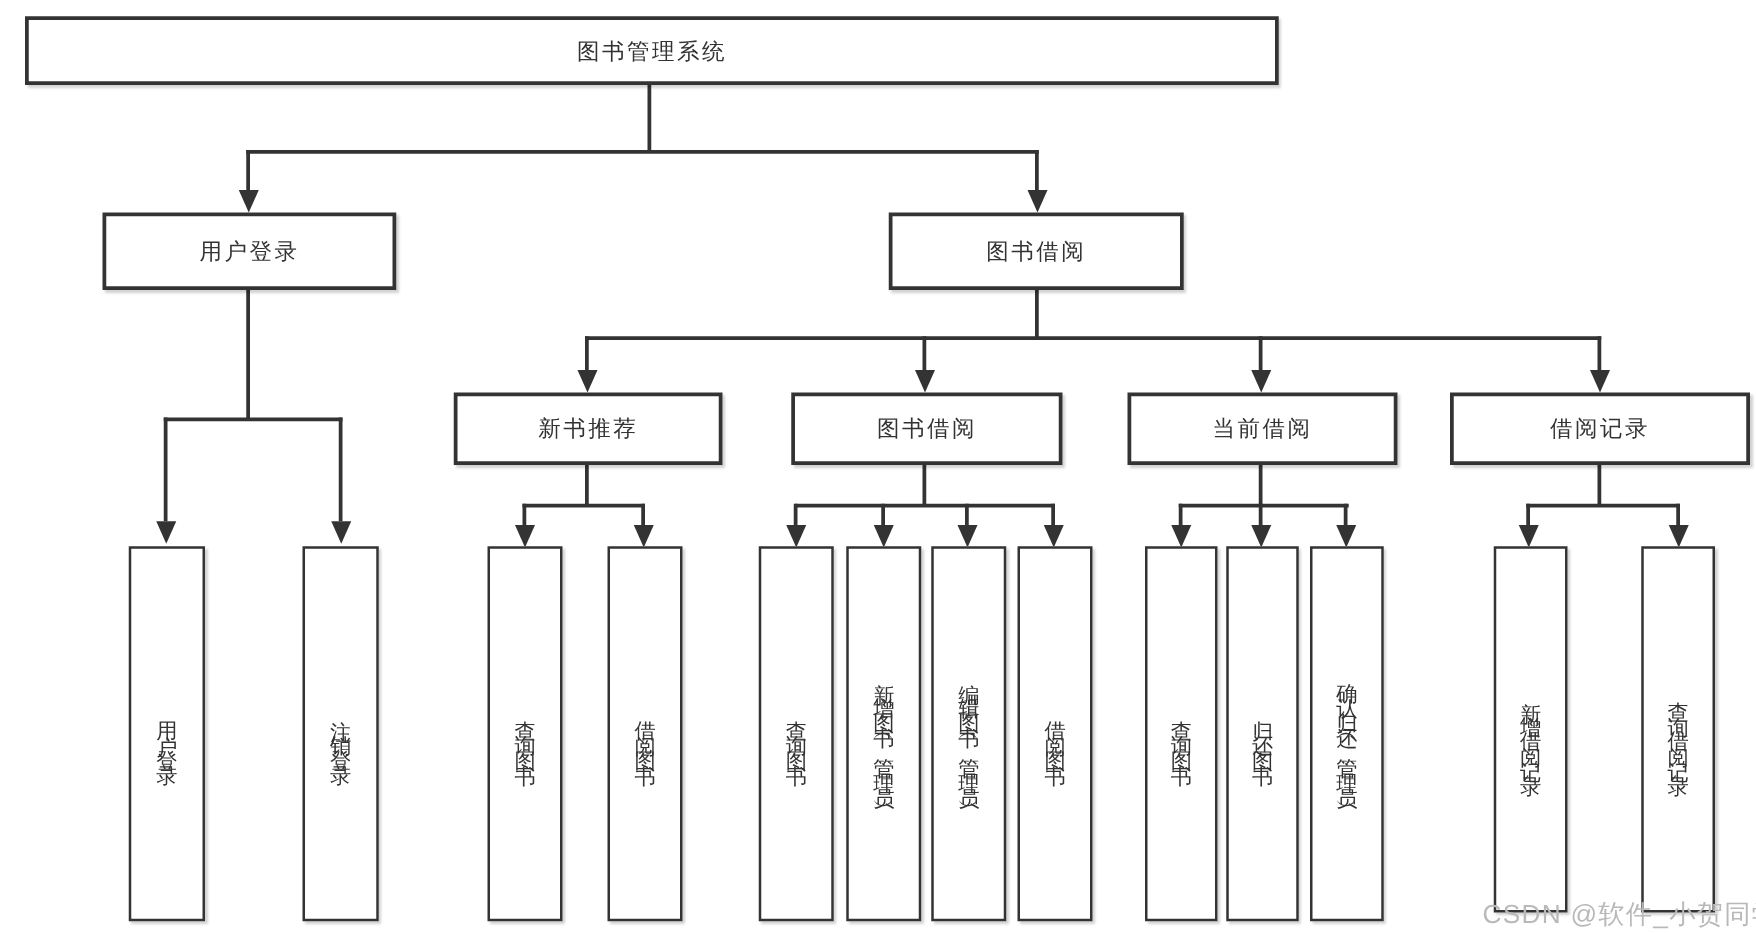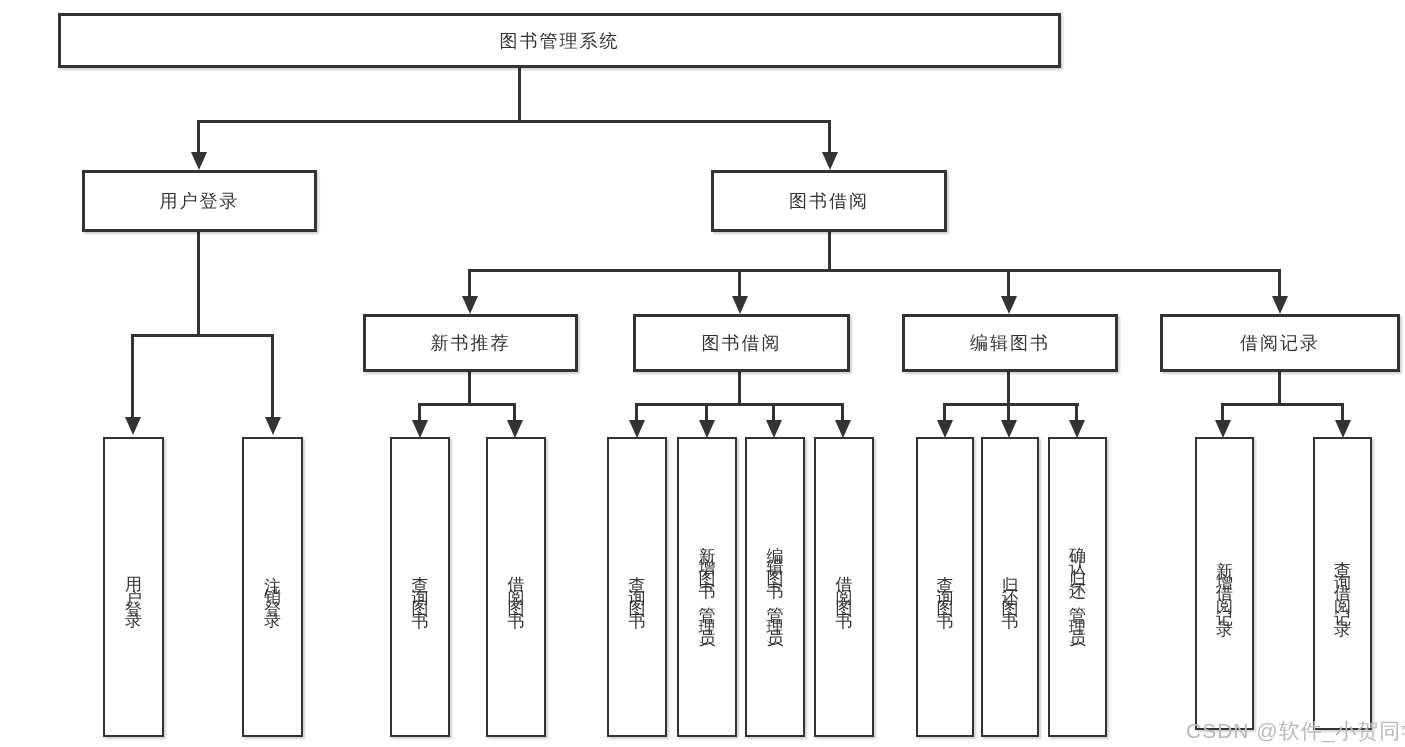--- a/index.html
+++ b/index.html
@@ -74,21 +74,21 @@
     letter-spacing: 1px;
     z-index: 5;
     white-space: nowrap;
   }
 </style>
 </head>
 <body>
 
 <div id="canvas">
 
-  <div class="node" style="left:20px; top:13px; width:1003px; height:55px;margin-left:38px;">
+  <div class="node" style="left:20px; top:13px; width:1003px; height:55px;">
     <span>图书管理系统</span>
   </div>
 
   <div class="vline" style="left:518px; top:66px; height:56px;"></div>
   <div class="hline" style="left:197px; top:120px; width:634px;"></div>
   <div class="vline" style="left:197px; top:120px; height:32px;"></div>
   <div class="arrowhead" style="left:191px; top:152px;"></div>
   <div class="vline" style="left:828px; top:120px; height:32px;"></div>
   <div class="arrowhead" style="left:822px; top:152px;"></div>
 
@@ -117,21 +117,21 @@
   <div class="vline" style="left:1278px; top:269px; height:27px;"></div>
   <div class="arrowhead" style="left:1272px; top:296px;"></div>
 
   <div class="node" style="left:633px; top:314px; width:217px; height:58px;">
     <span>图书借阅</span>
   </div>
   <div class="node" style="left:363px; top:314px; width:215px; height:58px;">
     <span>新书推荐</span>
   </div>
   <div class="node" style="left:902px; top:314px; width:216px; height:58px;">
-    <span>编辑图书</span>
+    <span>当前借阅</span>
   </div>
   <div class="node" style="left:1160px; top:314px; width:240px; height:58px;">
     <span>借阅记录</span>
   </div>
 
   <div class="vline" style="left:468px; top:370px; height:35px;"></div>
   <div class="hline" style="left:418px; top:403px; width:98px;"></div>
   <div class="vline" style="left:418px; top:403px; height:17px;"></div>
   <div class="arrowhead" style="left:412px; top:420px;"></div>
   <div class="vline" style="left:513px; top:403px; height:17px;"></div>

